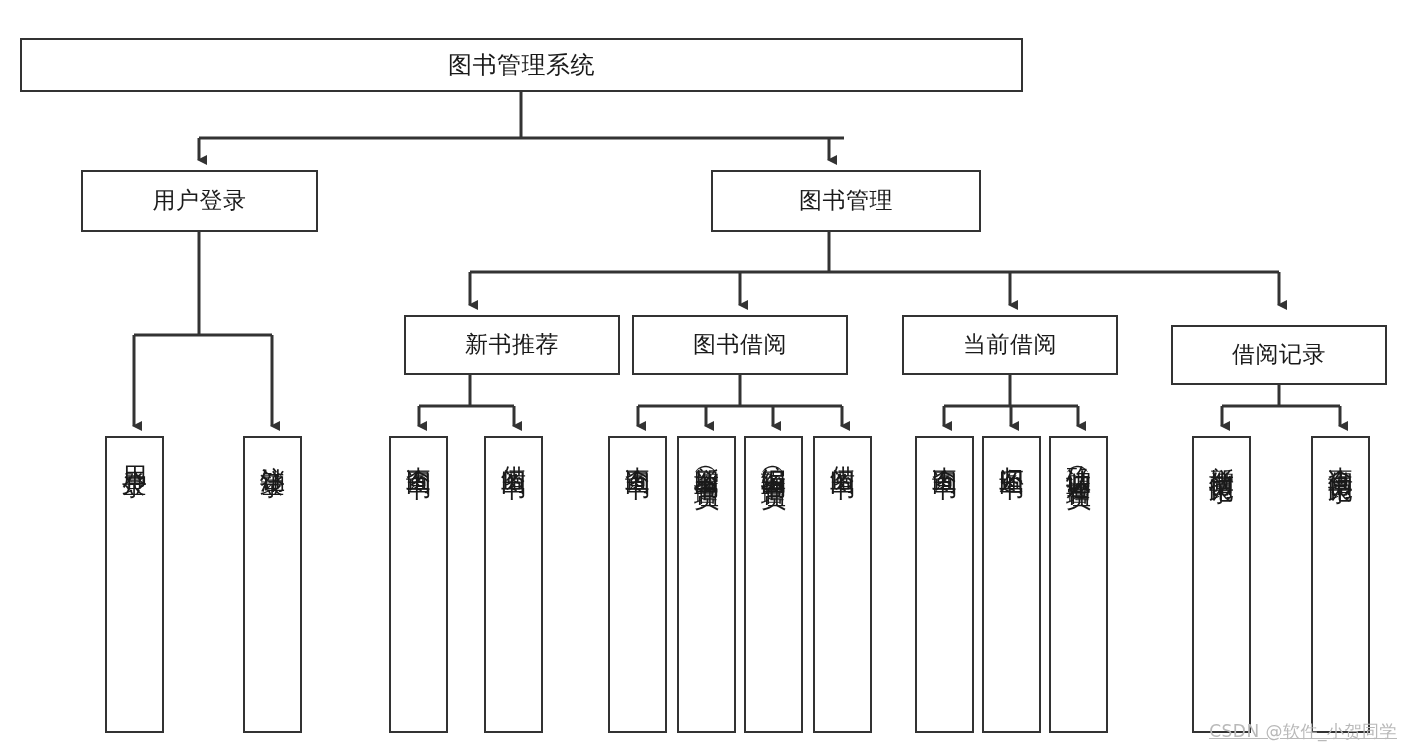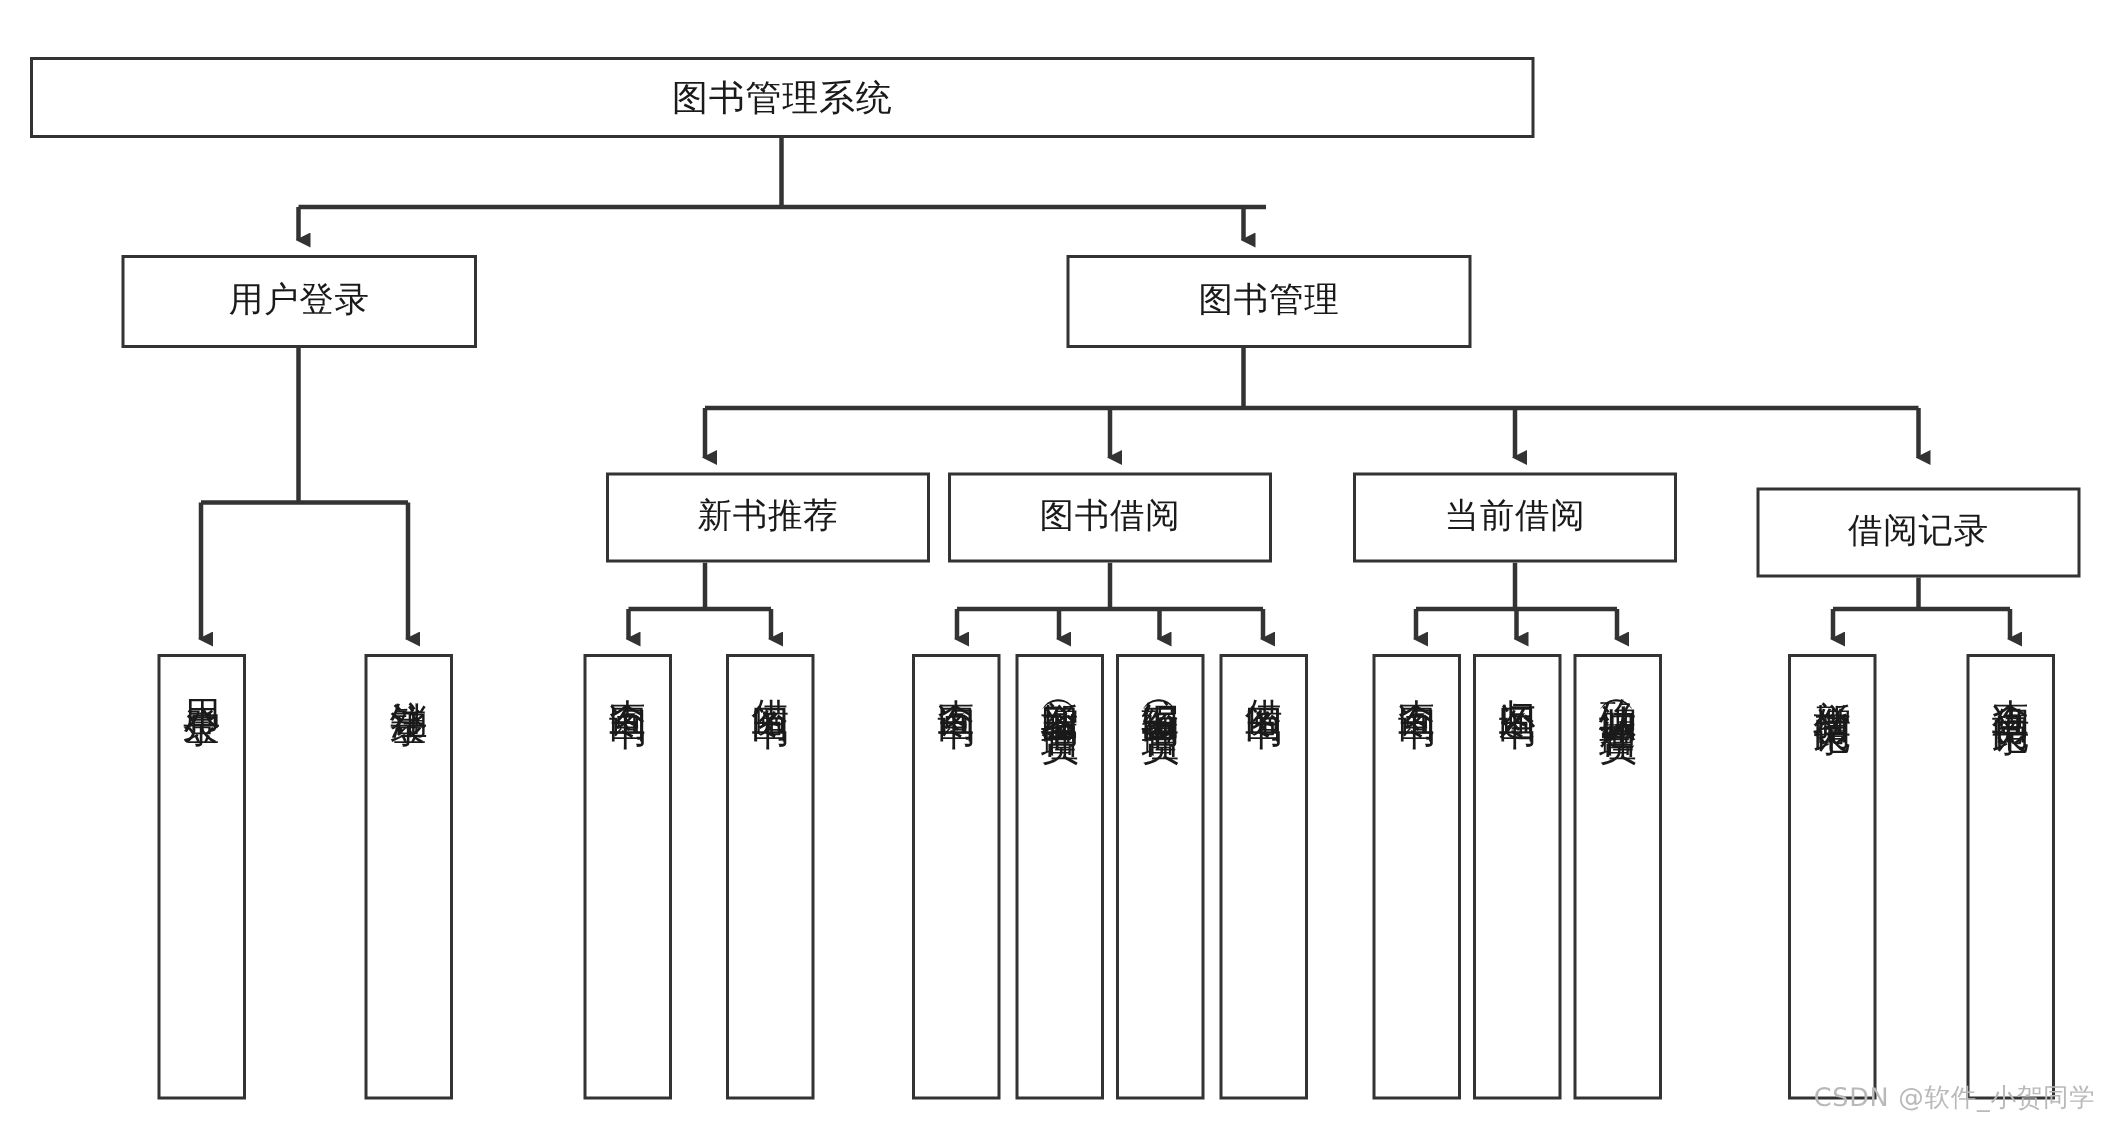--- a/index.html
+++ b/index.html
@@ -63,20 +63,21 @@
   }
   #watermark {
     position: absolute;
     right: 8px;
     bottom: 4px;
     font-size: 17px;
     color: #b9b9b9;
     letter-spacing: 0.5px;
     white-space: nowrap;
     font-family: "DejaVu Sans", "Liberation Sans", sans-serif;
+    text-decoration: underline;
   }
 </style>
 </head>
 <body>
 
 <div id="diagram-root">
 
   <svg id="diagram-svg" viewBox="0 0 1405 747" xmlns="http://www.w3.org/2000/svg">
     <defs>
       <marker id="arrowhead" markerWidth="10" markerHeight="10" refX="5" refY="8" orient="auto" markerUnits="userSpaceOnUse">

